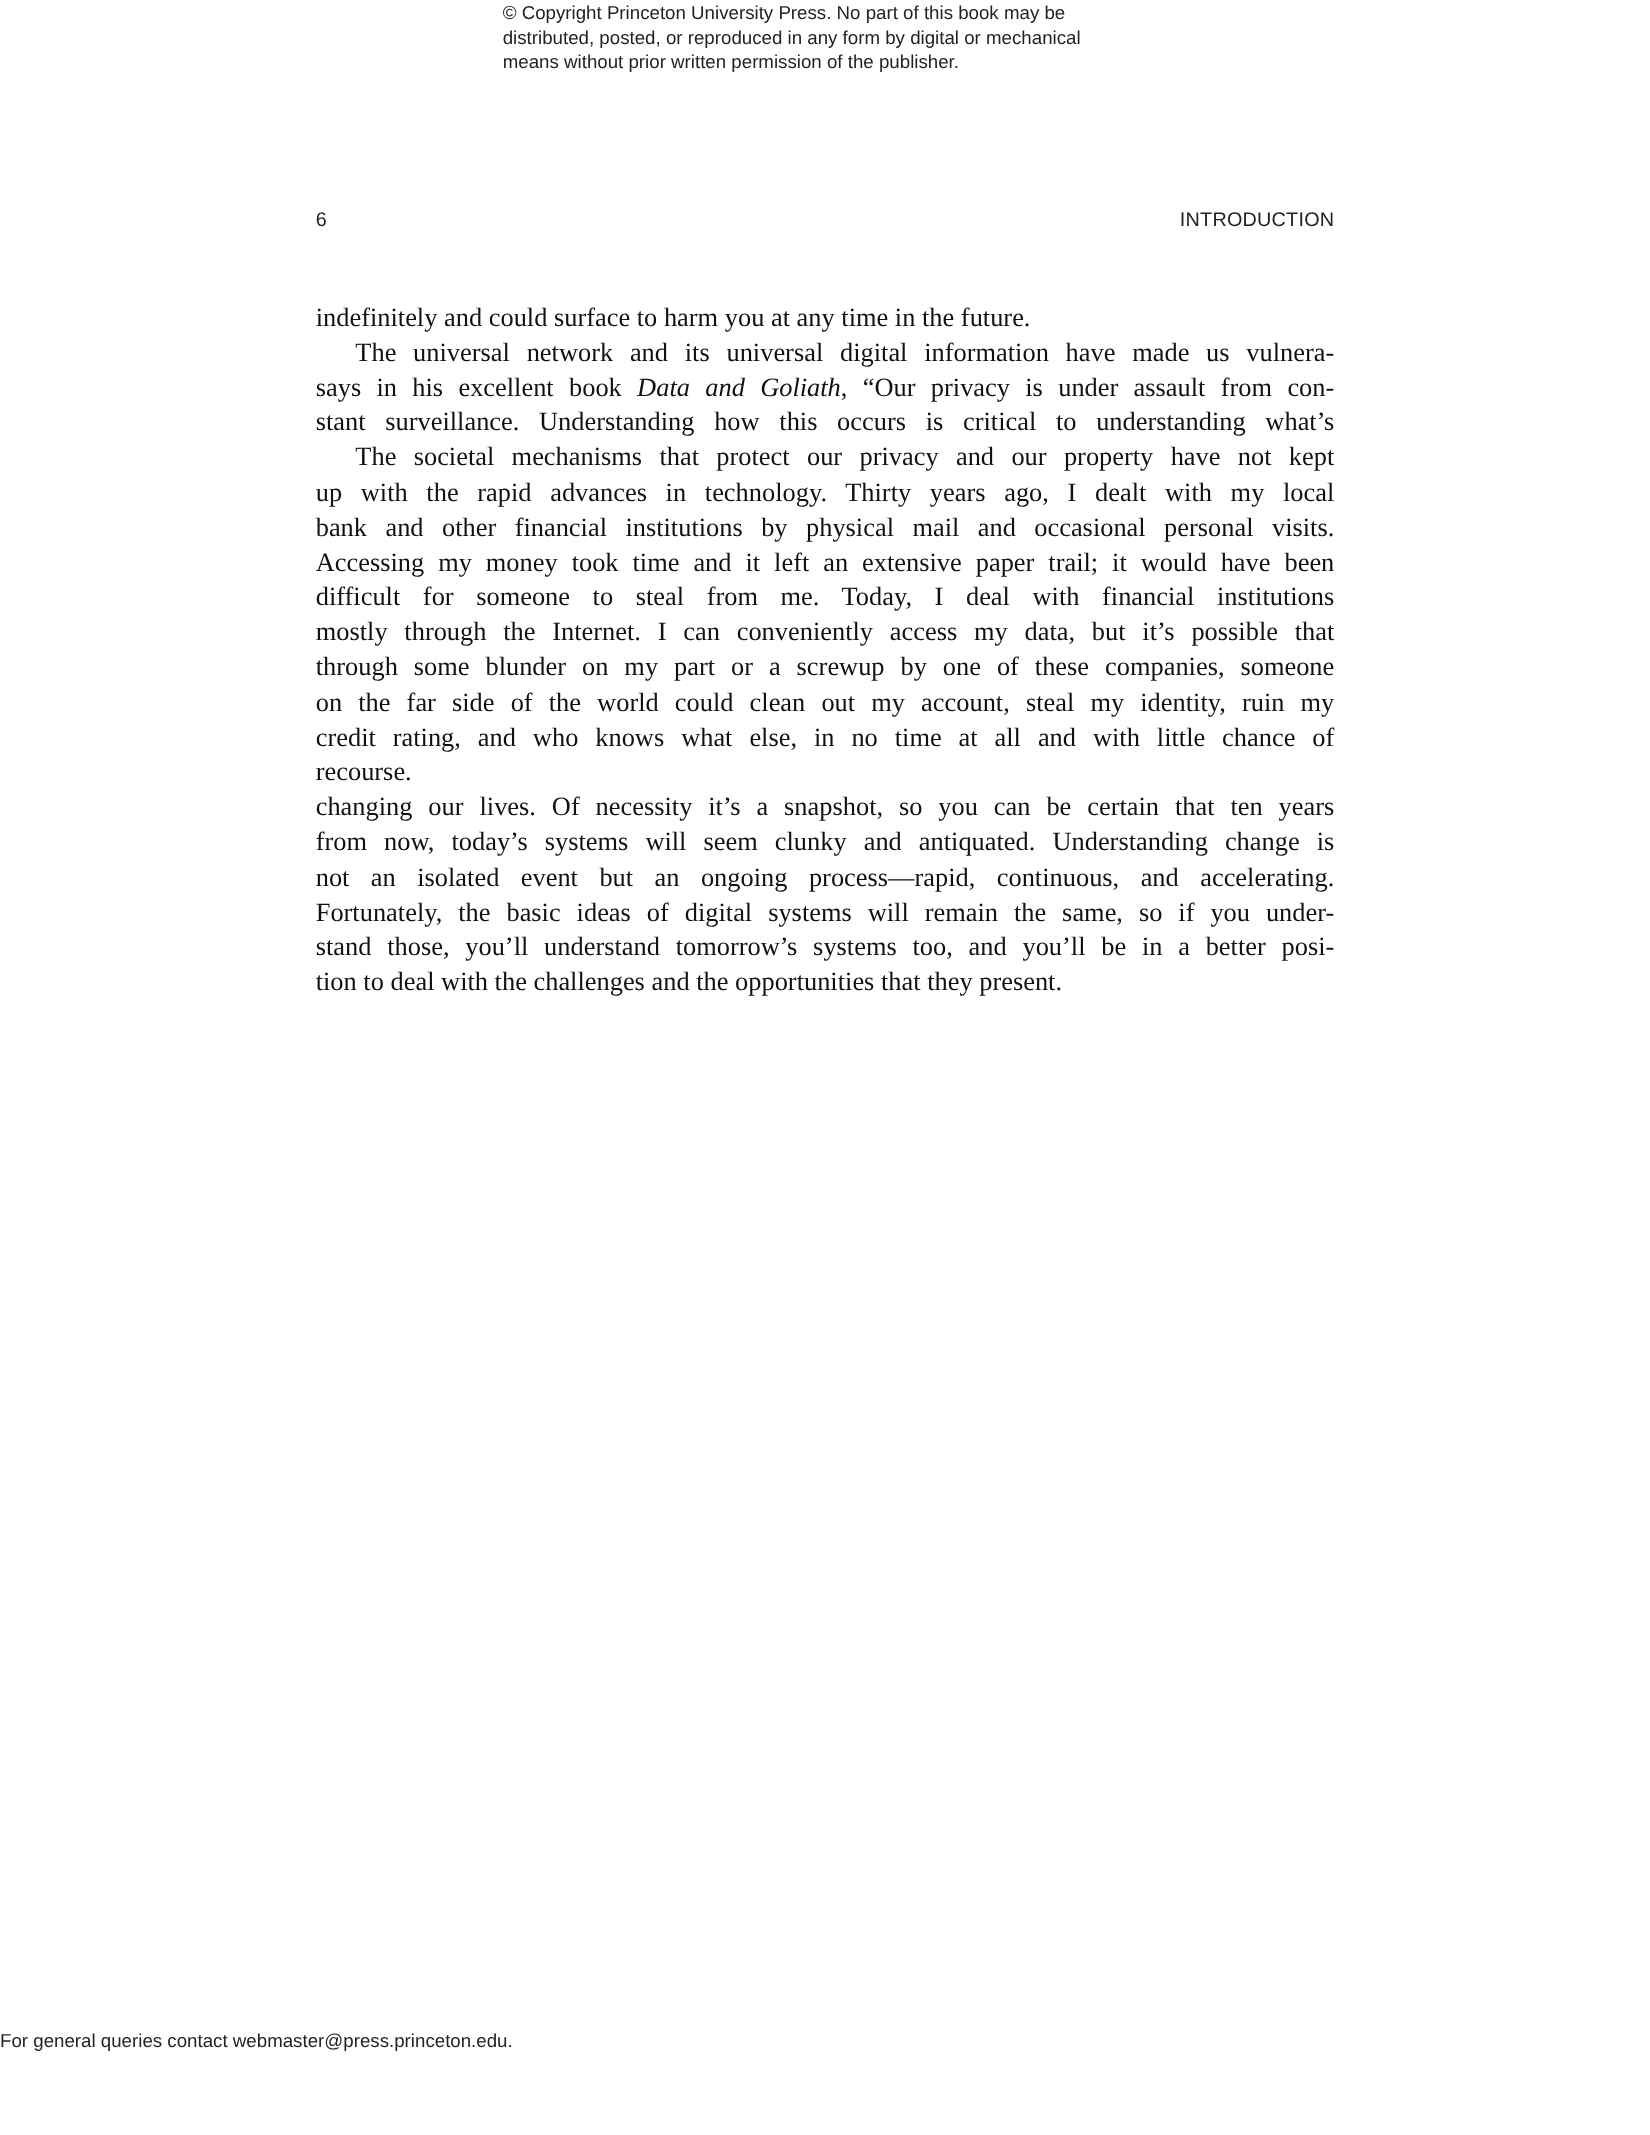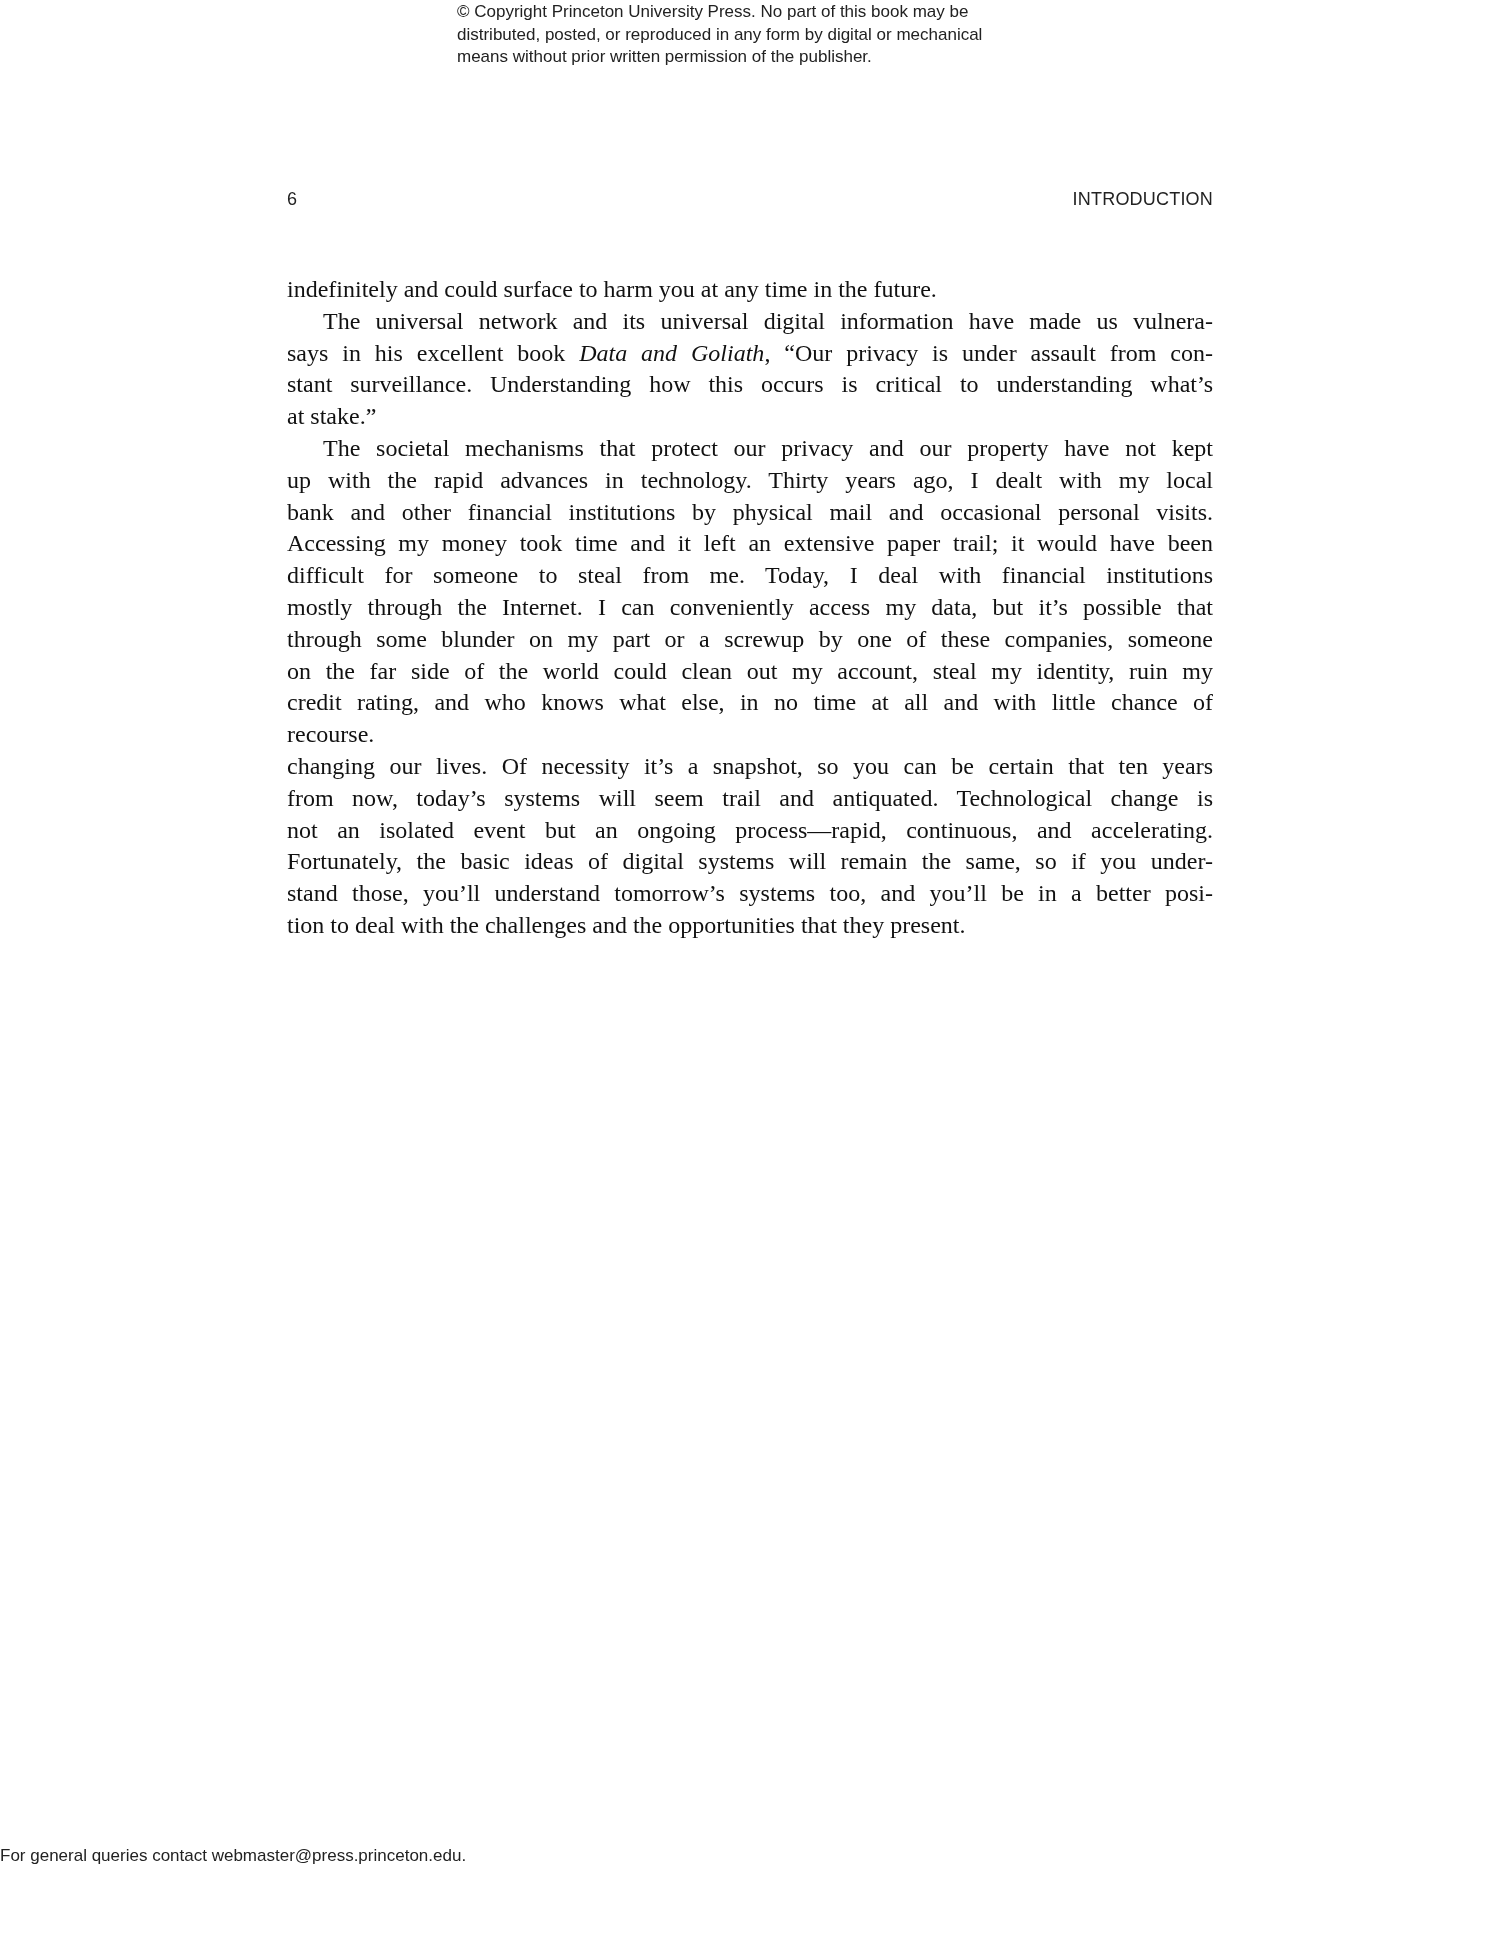--- a/index.html
+++ b/index.html
@@ -87,39 +87,38 @@
 
 <div class="body-text">
   <div class="para">
     <span class="line last">indefinitely and could surface to harm you at any time in the future.</span>
   </div>
 
   <div class="para">
     <span class="line indent">The universal network and its universal digital information have made us vulnera-</span>
     <span class="line"><span>says in his excellent book </span><em>Data and Goliath</em><span>, “Our privacy is under assault from con-</span></span>
     <span class="line">stant surveillance.  Understanding how this occurs is critical to understanding what’s</span>
-    <span class="line last">at stake.”</span>
   </div>
 
   <div class="para">
     <span class="line indent">The societal mechanisms that protect our privacy and our property have not kept</span>
     <span class="line">up with the rapid advances in technology.  Thirty years ago, I dealt with my local</span>
     <span class="line">bank and other financial institutions by physical mail and occasional personal visits.</span>
     <span class="line">Accessing my money took time and it left an extensive paper trail; it would have been</span>
     <span class="line">difficult for someone to steal from me.  Today, I deal with financial institutions</span>
     <span class="line">mostly through the Internet.  I can conveniently access my data, but it’s possible that</span>
     <span class="line">through some blunder on my part or a screwup by one of these companies, someone</span>
     <span class="line">on the far side of the world could clean out my account, steal my identity, ruin my</span>
     <span class="line">credit rating, and who knows what else, in no time at all and with little chance of</span>
     <span class="line last">recourse.</span>
   </div>
 
   <div class="para">
     <span class="line">changing our lives.  Of necessity it’s a snapshot, so you can be certain that ten years</span>
-    <span class="line">from now, today’s systems will seem trail and antiquated.  Technological change is</span>
+    <span class="line">from now, today’s systems will seem clunky and antiquated.  Understanding change is</span>
     <span class="line">not an isolated event but an ongoing process—rapid, continuous, and accelerating.</span>
     <span class="line">Fortunately, the basic ideas of digital systems will remain the same, so if you under-</span>
     <span class="line">stand those, you’ll understand tomorrow’s systems too, and you’ll be in a better posi-</span>
     <span class="line last">tion to deal with the challenges and the opportunities that they present.</span>
   </div>
 </div>
 
 <div class="footer">
   <span>For general queries contact webmaster@press.princeton.edu.</span>
 </div>

